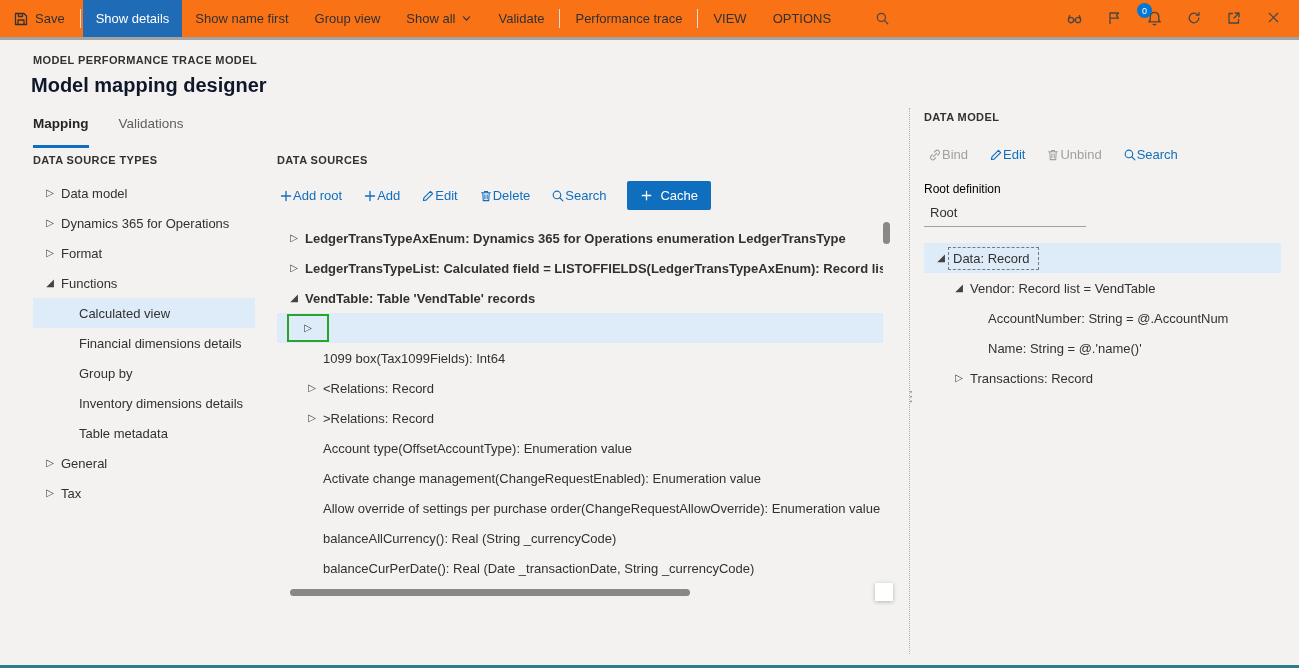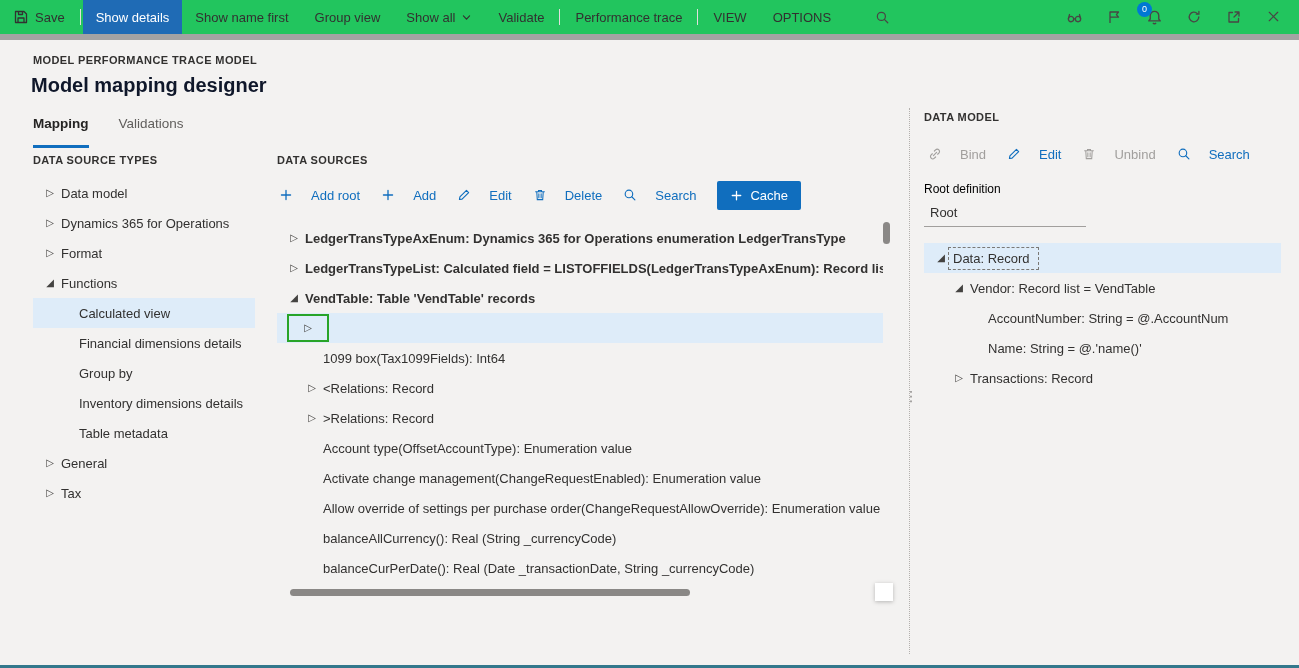--- a/index.html
+++ b/index.html
@@ -1,21 +1,21 @@
 <!DOCTYPE html>
 <html style="--accent: #106ebe; --active-btn: #1f6bb5; --selected-bg: #deecf9; --green: #28a428; --badge: #0078d4; --disabled: #a19f9d; --footer: #33788c;"><head>
 <meta charset="utf-8">
 <style>
   *{box-sizing:border-box;margin:0;padding:0}
   html,body{width:1299px;height:668px;overflow:hidden}
   body{position:relative;font-family:"Liberation Sans",sans-serif;background:#f3f2f1;color:#323130;font-size:13px}
   .ic svg{display:block}
 
   
-  .topbar{position:absolute;top:0;left:0;right:0;height:40px;background:#22c55e;display:flex;align-items:stretch;border-bottom:6px solid #a3a3a3;z-index:5}
+  .topbar{position:absolute;top:0;left:0;right:0;height:40px;background:#f97316;display:flex;align-items:stretch;border-bottom:3px solid #a3a3a3;z-index:5}
   .tb-btn{display:flex;align-items:center;gap:6px;padding:0 13px;font-size:13px;color:#323130;cursor:pointer;white-space:nowrap}
   .tb-btn.active{background:var(--active-btn,#1f6bb5);color:#fff}
   .tb-sep{width:1px;background:#e1dfdd;margin:9px 2px}
   .tb-right{margin-left:auto;display:flex;align-items:center;gap:23px;padding-right:16px}
   .tb-icon{width:17px;height:17px;color:#484644;position:relative;cursor:pointer;flex:0 0 auto}
   .badge{position:absolute;top:-7px;left:-9px;background:var(--badge,#0078d4);color:#fff;font-size:9px;min-width:15px;height:15px;border-radius:50%;display:flex;align-items:center;justify-content:center}
 
   
   .caption{position:absolute;left:33px;top:54px;font-size:11px;font-weight:bold;letter-spacing:.4px;color:#323130}
   .page-title{position:absolute;left:31px;top:74px;font-size:20px;font-weight:bold;color:#0f172a}
@@ -26,21 +26,21 @@
   
   .panel-title{position:absolute;font-size:11px;font-weight:bold;letter-spacing:.4px;color:#323130}
   #left-title{left:33px;top:154px}
   #mid-title{left:277px;top:154px}
   #dm-title{left:924px;top:111px}
 
   
   .link-bar{position:absolute;display:flex;align-items:center}
   #mid-toolbar{left:279px;top:180px;height:30px}
   #dm-toolbar{left:928px;top:141px;height:26px}
-  .link-btn{display:flex;align-items:flex-start;gap:18px;color:var(--accent,#106ebe);margin-right:21px;cursor:pointer;white-space:nowrap}
+  .link-btn{display:flex;align-items:flex-end;gap:0;color:var(--accent,#106ebe);margin-right:21px;cursor:pointer;white-space:nowrap}
   .link-btn.disabled{color:var(--disabled,#a19f9d);cursor:default}
   .cache-btn{background:var(--accent,#106ebe);color:#fff;height:29px;padding:0 13px;display:flex;align-items:center;gap:7px;border-radius:2px;cursor:pointer}
 
   
   .root-label{position:absolute;left:924px;top:182px;font-size:12px;color:#000000}
   .root-input{position:absolute;left:924px;top:199px;width:162px;height:28px;border:none;border-bottom:1px solid #a19f9d;background:transparent;font-family:"Liberation Sans",sans-serif;font-size:13px;color:#323130;padding:0 6px;outline:none}
 
   
   .tree{position:absolute;font-size:13px;overflow:hidden}
   #left-tree{left:33px;top:178px;width:222px}

